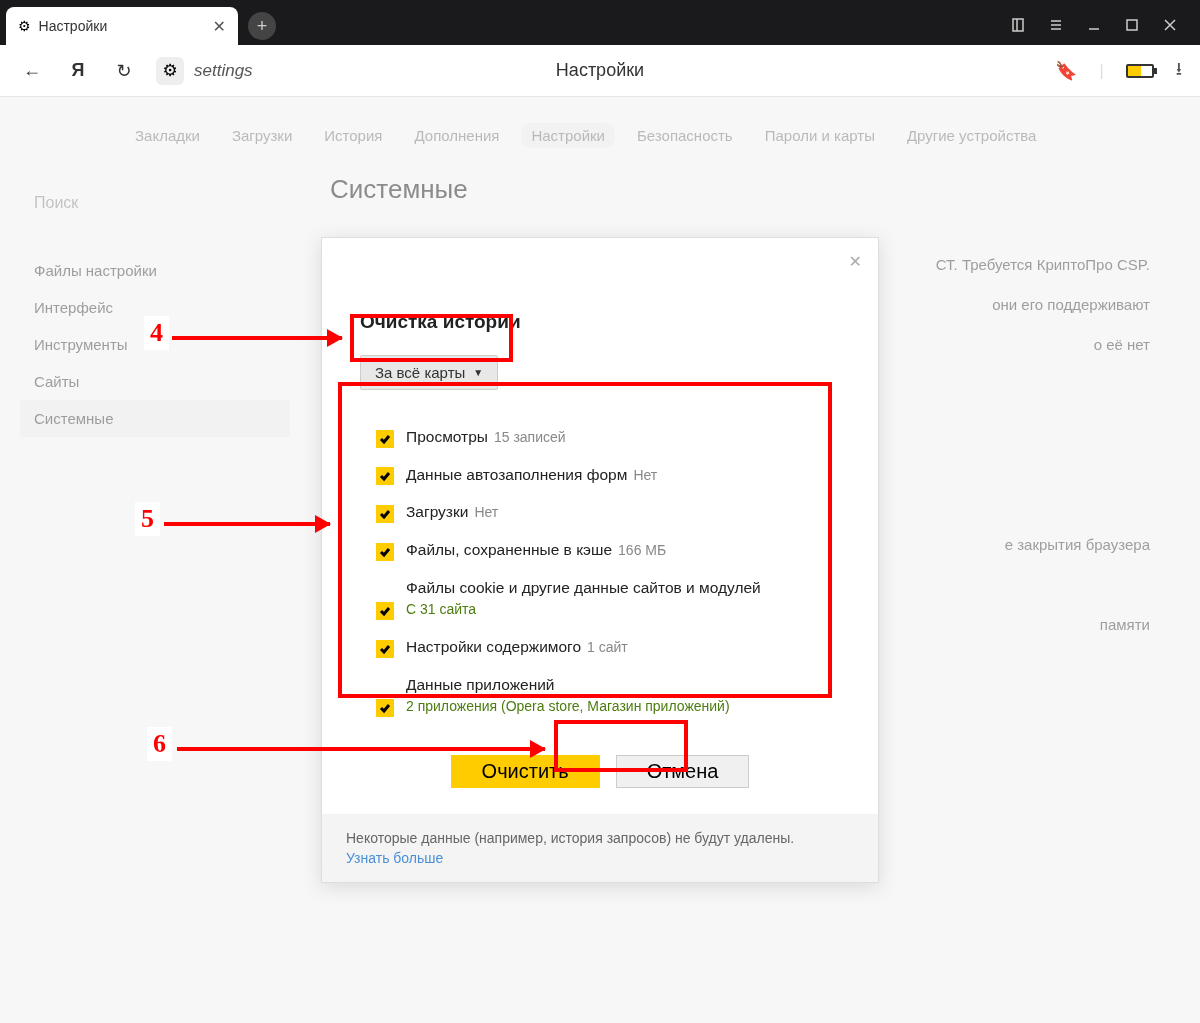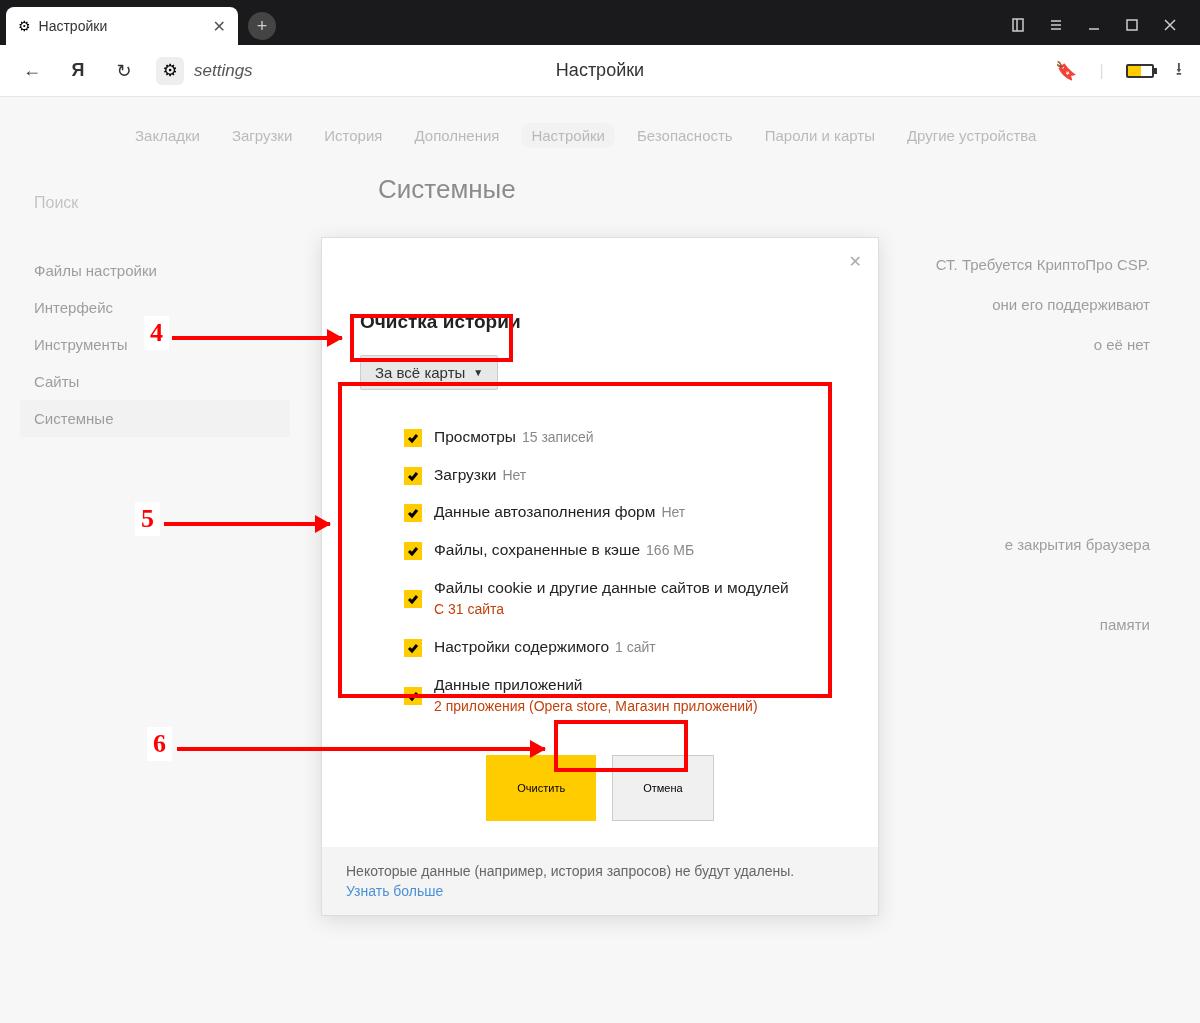--- a/index.html
+++ b/index.html
@@ -27,46 +27,46 @@
 .addressbar .right { margin-left: auto; display: flex; align-items: center; gap: 22px; }
 .battery { width: 28px; height: 14px; border: 2px solid #333; border-radius: 2px; position: relative; }
 .battery::after { content: ""; position: absolute; right: -5px; top: 2px; width: 3px; height: 6px; background: #333; }
 .battery .fill { height: 100%; width: 55%; background: #ffcc00; }
 
 
 .content { position: relative; height: calc(1023px - 97px); opacity: 0.55; }
 .topnav { display: flex; gap: 32px; padding: 30px 0 30px 135px; font-size: 15px; color: #888; }
 .topnav .item { cursor: pointer; text-align: center; }
 .topnav .item.active { background: #eee; padding: 4px 10px; border-radius: 10px; margin: -4px -10px; }
-.maingrid { display: flex; padding: 0 20px; gap: 48px; }
+.maingrid { display: flex; padding: 0 20px; }
 .sidebar { width: 270px; padding-top: 10px; }
 .sidebar .search { color: #999; font-size: 16px; padding: 10px 14px; }
 .sidebar .menu { margin-top: 30px; }
 .sidebar .menu .mitem { padding: 10px 14px; font-size: 15px; color: #555; cursor: pointer; }
 .sidebar .menu .mitem.active { background: #eee; }
 .main { flex: 1; padding-left: 40px; }
 .main h2 { font-size: 26px; font-weight: normal; color: #333; margin-bottom: 40px; }
 .main .bgtext { color: #555; font-size: 15px; line-height: 40px; text-align: right; padding-right: 30px; }
 
 
 .overlay { position: absolute; top: 0; left: 0; right: 0; bottom: 0; display: flex; justify-content: center; }
 .dialog { position: absolute; top: 237px; width: 558px; background: #fff; border: 1px solid #ddd; box-shadow: 0 4px 20px rgba(0,0,0,0.12); }
 .dialog .body { padding: 30px 38px 26px 38px; position: relative; }
 .dialog .closex { position: absolute; top: 14px; right: 16px; color: #aaa; font-size: 16px; cursor: pointer; }
 .dialog h3 { font-size: 19px; font-weight: bold; color: #222; margin-bottom: 22px; margin-top: 43px; }
 .dropdown { display: inline-flex; align-items: center; gap: 8px; background: #e8e8e8; border: 1px solid #ccc; border-radius: 2px; padding: 8px 14px; font-size: 15px; color: #333; cursor: pointer; }
 .options { margin-top: 28px; }
-.option { display: flex; align-items: center; gap: 12px; padding: 8px 16px; margin-left: 28px; }
+.option { display: flex; align-items: flex-end; gap: 12px; padding: 8px 16px; }
 .option .cb { width: 18px; height: 18px; background: #ffcc00; display: flex; align-items: center; justify-content: center; flex-shrink: 0; margin-top: 2px; }
 .option .cb svg { stroke: #000; stroke-width: 3; fill: none; }
 .option .text { font-size: 15.5px; color: #222; line-height: 1.4; }
 .option .text .sub { color: #888; font-size: 14px; margin-left: 6px; }
-.option .text .subline { color: #c2410c; font-size: 14px; display: block; margin-top: 2px; }
+.option .text .subline { color: #4d7c0f; font-size: 14px; display: block; margin-top: 2px; }
 .actions { display: flex; justify-content: center; gap: 16px; margin-top: 30px; }
-.btn { padding: 26px 30px; font-size: 11px; cursor: pointer; border: 1px solid #ccc; }
+.btn { padding: 4px 30px; font-size: 20px; cursor: pointer; border: 1px solid #ccc; }
 .btn.primary { background: #ffcc00; border-color: #ffcc00; }
 .btn.secondary { background: #f0f0f0; }
 .dialog .footer { background: #f4f4f4; padding: 16px 24px; font-size: 14px; color: #666; }
 .dialog .footer a { color: #4a90d9; text-decoration: none; display: block; margin-top: 4px; }
 
 
 .anno-box { position: absolute; border: 4px solid red; pointer-events: none; }
 .anno-num { position: absolute; background: #fff; padding: 2px 6px; color: red; font-weight: bold; font-size: 26px; font-family: "Times New Roman", serif; }
 .anno-arrow { position: absolute; height: 4px; background: red; }
 .anno-arrow::after { content: ""; position: absolute; right: -1px; top: -7px; border-left: 16px solid red; border-top: 9px solid transparent; border-bottom: 9px solid transparent; }
@@ -183,29 +183,29 @@
               </svg>
             </div>
             <div class="text"><span>Просмотры</span><span class="sub">15 записей</span></div>
           </div>
         <div class="option">
             <div class="cb">
               <svg width="12" height="12" viewBox="0 0 12 12">
                 <path d="M2 6 L5 9 L10 3"></path>
               </svg>
             </div>
+            <div class="text"><span>Данные автозаполнения форм</span><span class="sub">Нет</span></div>
+          </div>
+        <div class="option">
+            <div class="cb">
+              <svg width="12" height="12" viewBox="0 0 12 12">
+                <path d="M2 6 L5 9 L10 3"></path>
+              </svg>
+            </div>
             <div class="text"><span>Загрузки</span><span class="sub">Нет</span></div>
-          </div>
-        <div class="option">
-            <div class="cb">
-              <svg width="12" height="12" viewBox="0 0 12 12">
-                <path d="M2 6 L5 9 L10 3"></path>
-              </svg>
-            </div>
-            <div class="text"><span>Данные автозаполнения форм</span><span class="sub">Нет</span></div>
           </div>
         <div class="option">
             <div class="cb">
               <svg width="12" height="12" viewBox="0 0 12 12">
                 <path d="M2 6 L5 9 L10 3"></path>
               </svg>
             </div>
             <div class="text"><span>Файлы, сохраненные в кэше</span><span class="sub">166 МБ</span></div>
           </div>
         <div class="option">

